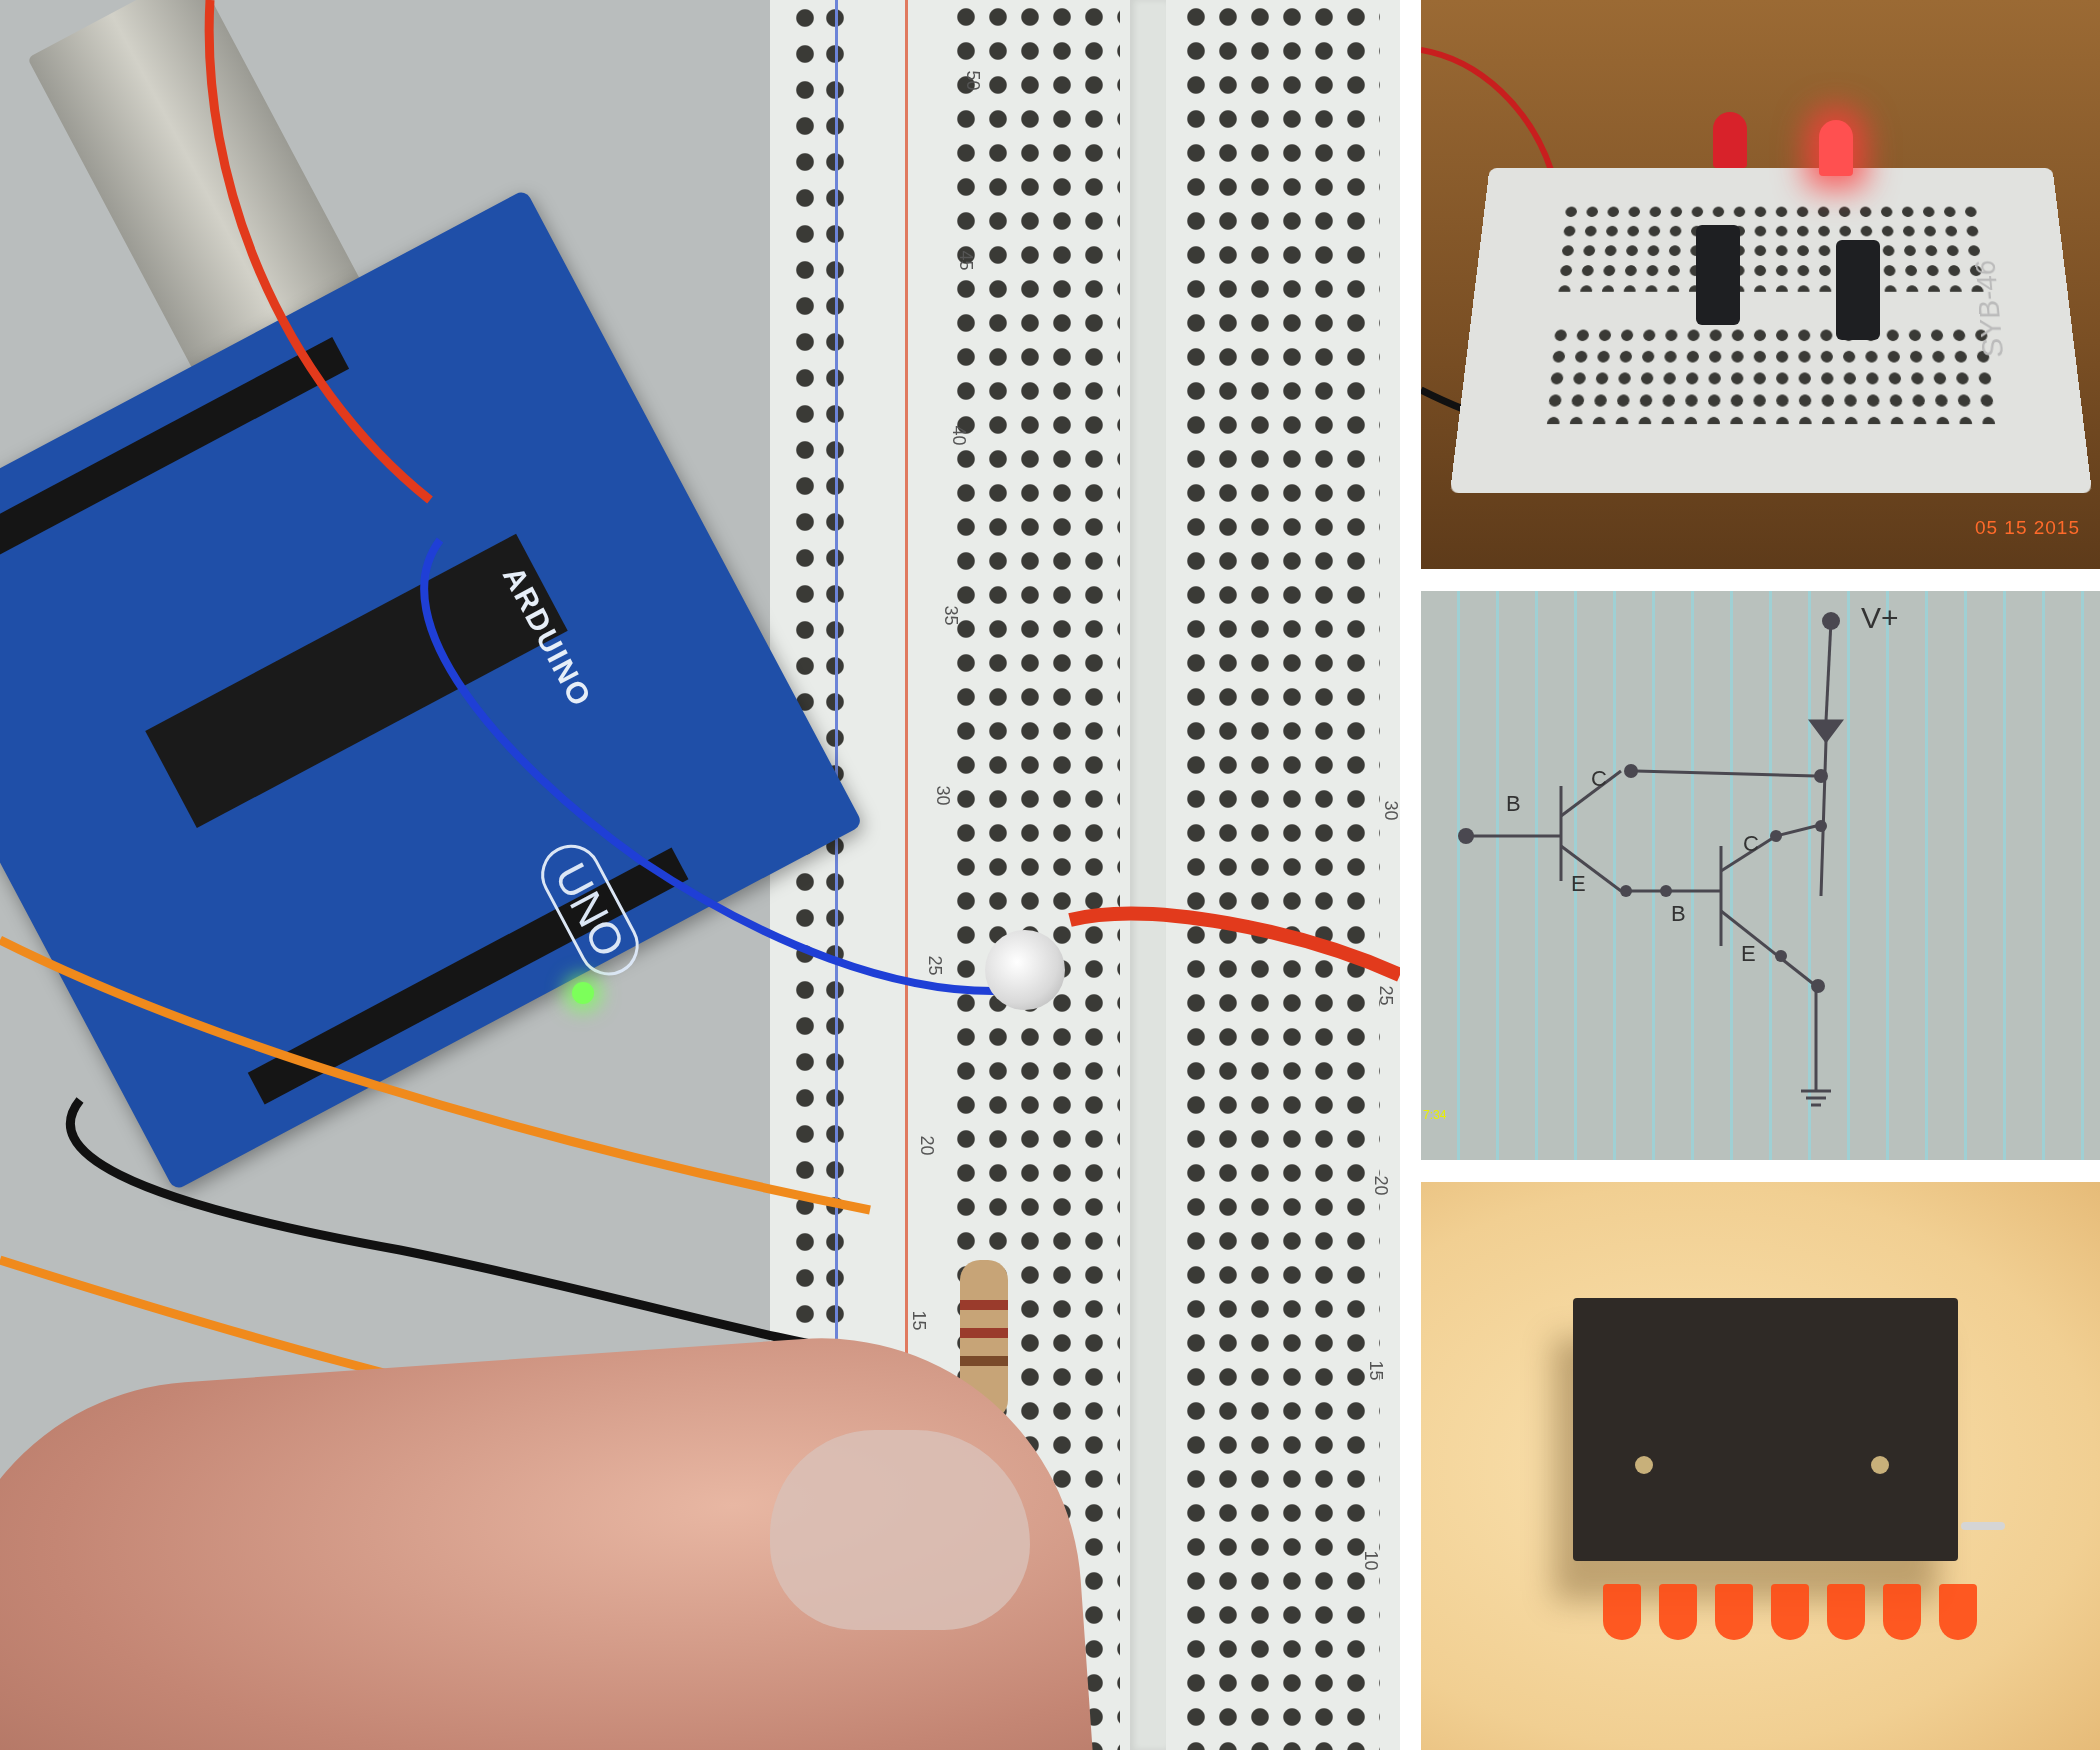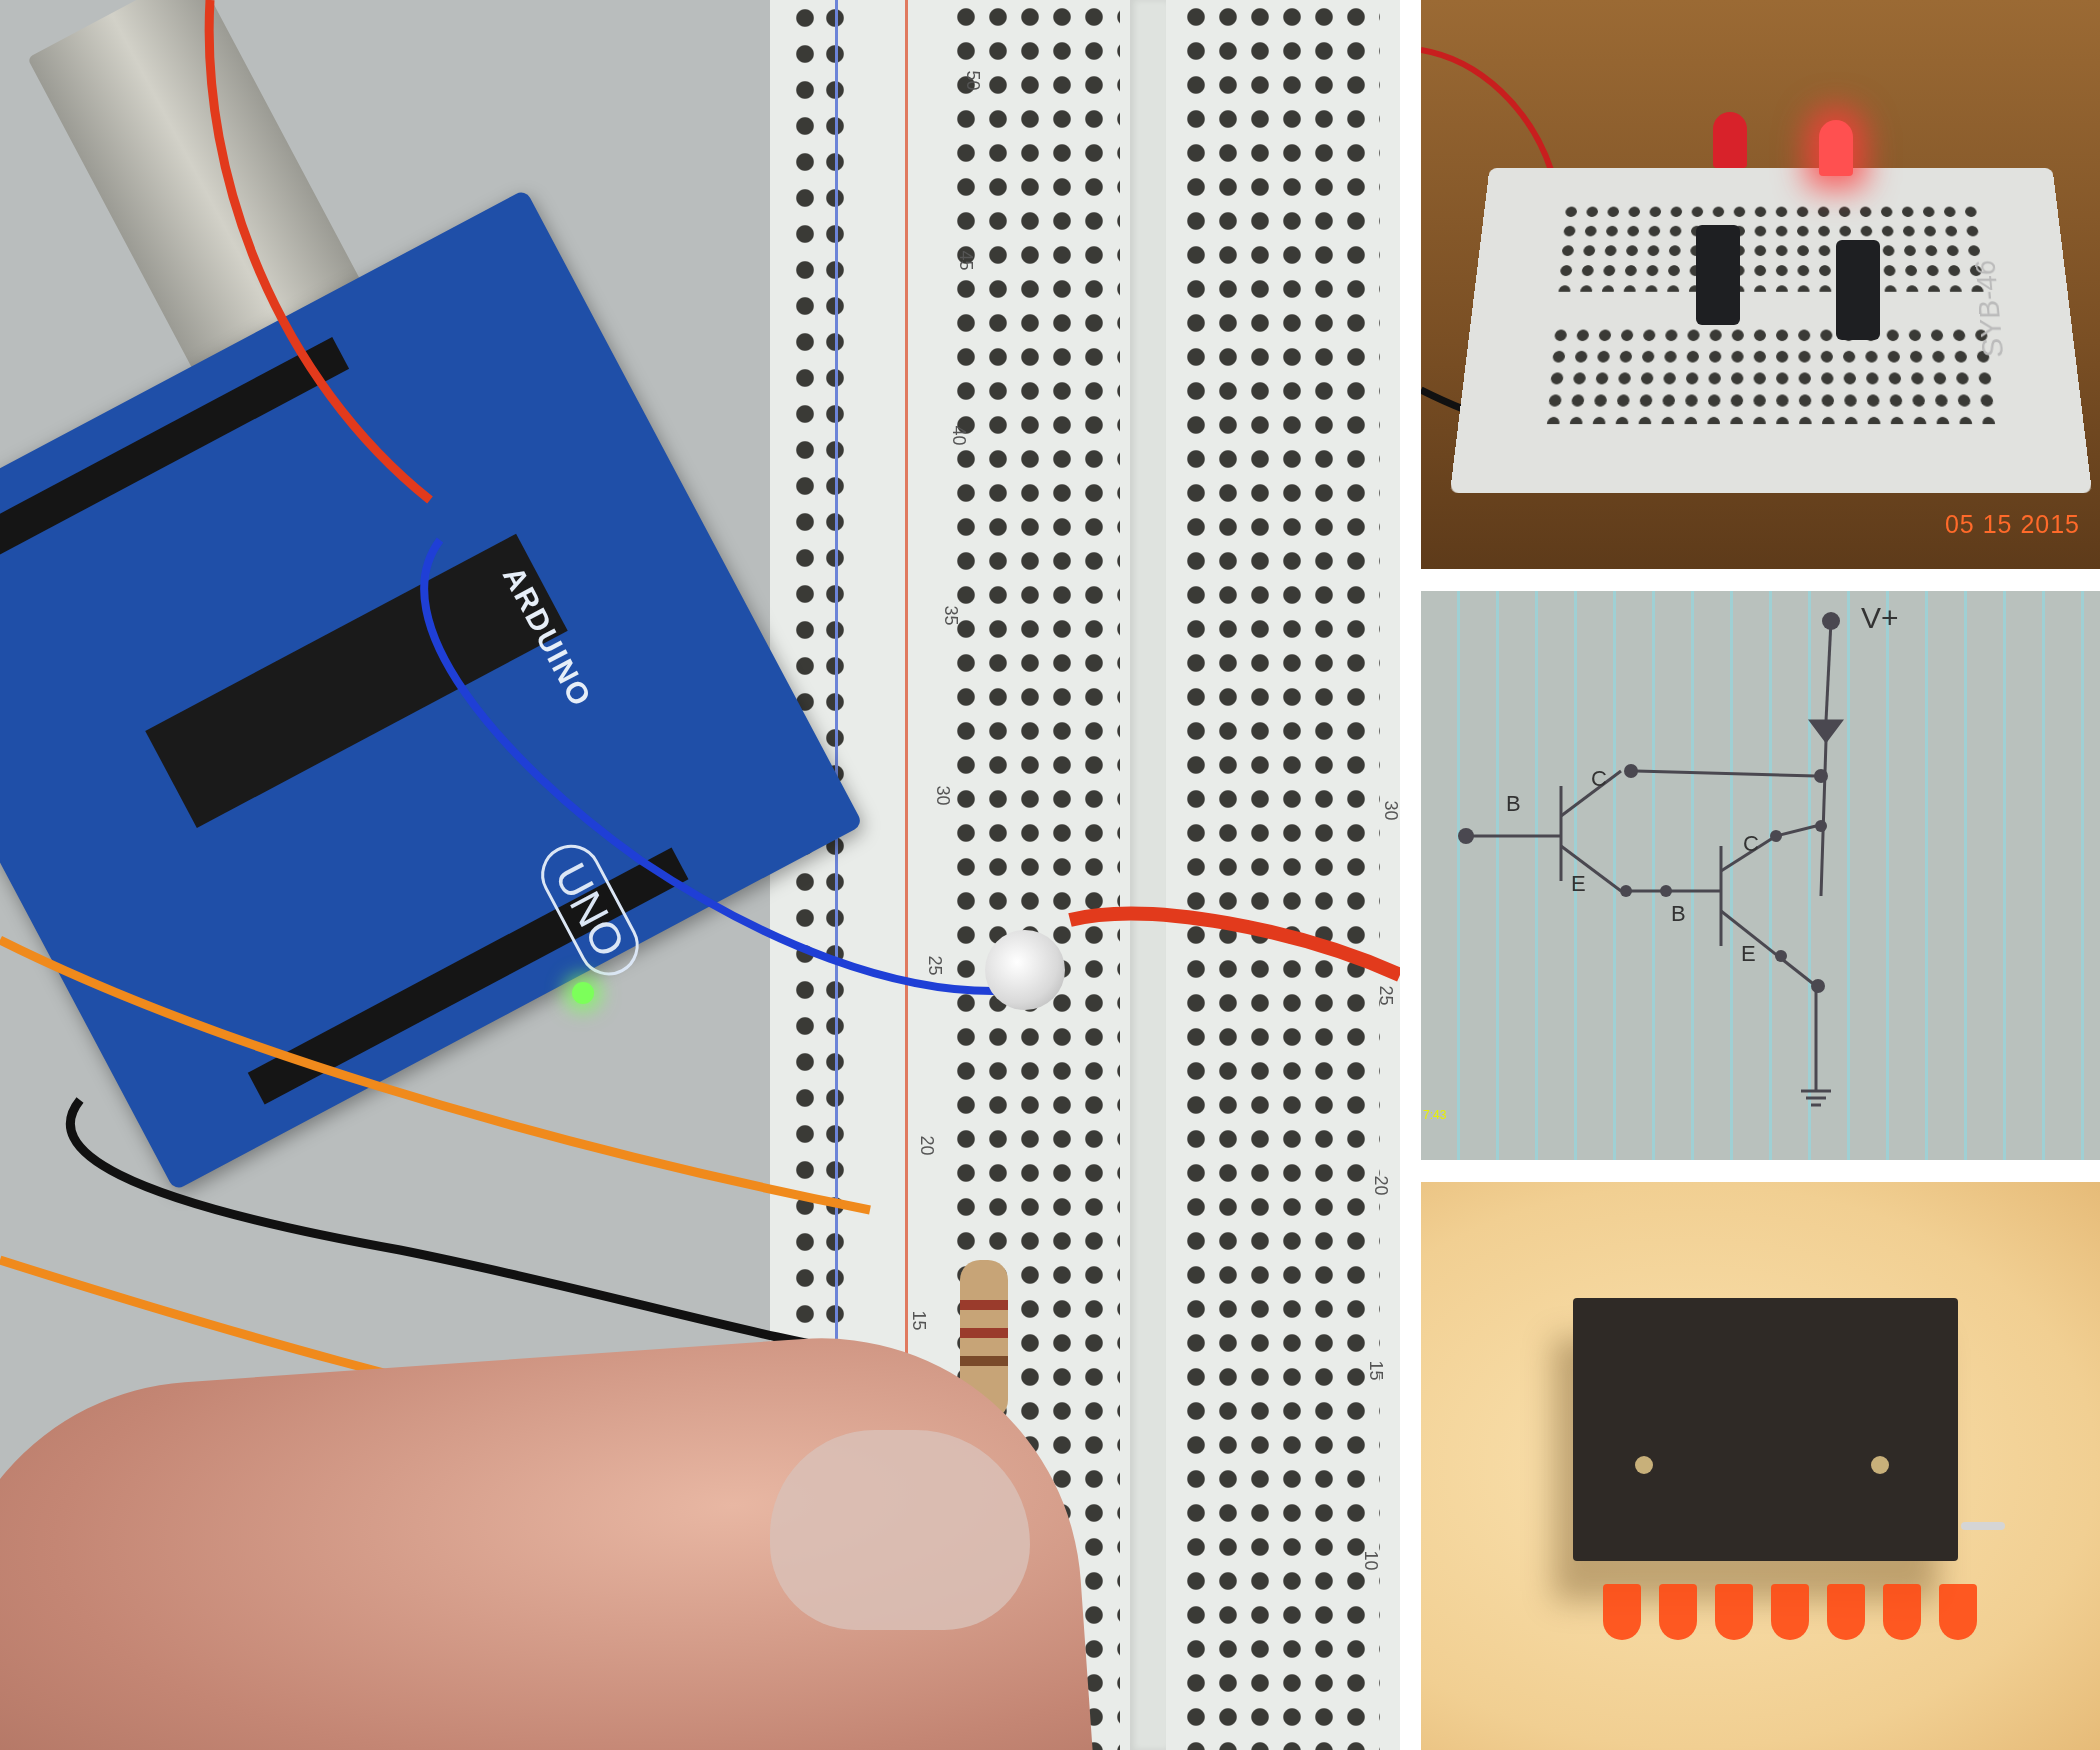--- a/index.html
+++ b/index.html
@@ -25,21 +25,21 @@
   .photocell{position:absolute;left:985px;top:930px;width:80px;height:80px;border-radius:50%;background:radial-gradient(circle at 40% 40%,#ffffff,#d9d9d9 60%,#a9a9a9);}
   .resistor{position:absolute;left:960px;top:1260px;width:48px;height:160px;background:#c7a477;border-radius:20px;}
   .resistor::before{content:"";position:absolute;left:0;right:0;top:40px;height:10px;background:#9a3b2c;box-shadow:0 28px 0 #9a3b2c,0 56px 0 #7a4a2a;}
   
   #p-tr{left:1421px;top:0;width:679px;height:569px;background:linear-gradient(180deg,#9b6a34,#7a4f24 60%,#5e3b1a);}
   .mini-bb{position:absolute;left:50px;top:150px;width:600px;height:340px;background:#e1e2df;border-radius:8px;transform:perspective(800px) rotateX(18deg);}
   .mini-bb .bb-holes{background-size:22px 22px;}
   .red-led{position:absolute;width:34px;height:56px;border-radius:17px 17px 4px 4px;background:#d8222a;}
   .red-led.on{box-shadow:0 0 30px 14px rgba(255,60,60,.75);background:#ff5050;}
   .cap{position:absolute;width:44px;height:100px;background:#1e1f22;border-radius:6px;}
-  .date{position:absolute;right:20px;bottom:30px;color:#ff6a2a;font-size:25px;letter-spacing:1px;}
+  .date{position:absolute;right:20px;bottom:30px;color:#ff6a2a;font-size:19px;letter-spacing:1px;}
   
   #p-mr{left:1421px;top:591px;width:679px;height:569px;background:repeating-linear-gradient(90deg,#b9c1bd 0 36px,#9fd0d4 36px 39px);}
   .sch-label{position:absolute;color:#333;font-size:30px;}
   .timestamp{position:absolute;left:2px;bottom:38px;color:#e8f000;font-size:12px;}
   
   #p-br{left:1421px;top:1182px;width:679px;height:568px;background:radial-gradient(ellipse at 40% 50%,#fbe3b1,#f1cf92 70%,#e6bb78);}
   .box{position:absolute;left:152px;top:116px;width:385px;height:263px;background:#2f2a26;border-radius:4px;box-shadow:-20px 40px 30px rgba(90,60,20,.35);}
   .screw{position:absolute;width:18px;height:18px;border-radius:50%;background:#c8b07a;}
   .led-row{position:absolute;left:182px;top:402px;display:flex;gap:18px;}
   .led-row span{display:block;width:38px;height:56px;border-radius:4px 4px 19px 19px;background:#ff4a14;opacity:.9;}
@@ -148,21 +148,21 @@
       <circle cx="397" cy="395" r="7"></circle>
     </g>
   </svg>
   <span class="sch-label" style="left:440px;top:10px;">V+</span>
   <span class="sch-label" style="left:85px;top:200px;font-size:22px;">B</span>
   <span class="sch-label" style="left:170px;top:175px;font-size:22px;">C</span>
   <span class="sch-label" style="left:150px;top:280px;font-size:22px;">E</span>
   <span class="sch-label" style="left:250px;top:310px;font-size:22px;">B</span>
   <span class="sch-label" style="left:322px;top:240px;font-size:22px;">C</span>
   <span class="sch-label" style="left:320px;top:350px;font-size:22px;">E</span>
-  <span class="timestamp">7:43</span>
+  <span class="timestamp">7:34</span>
 </div>
 
 <div class="panel" id="p-br">
   <div class="box">
     <div class="screw" style="left:62px;top:158px;"></div>
     <div class="screw" style="left:298px;top:158px;"></div>
   </div>
   <div class="toggle"></div>
   <div class="led-row">
     <span></span>

